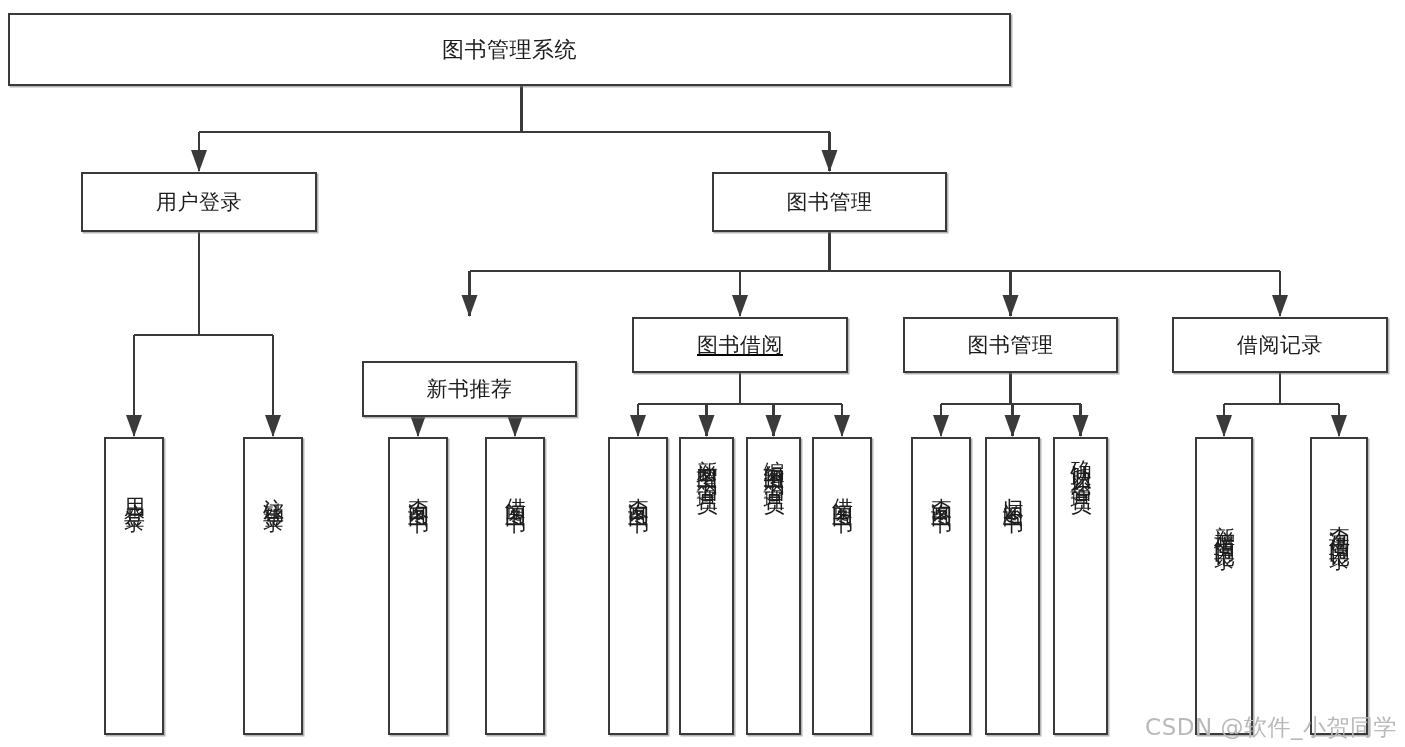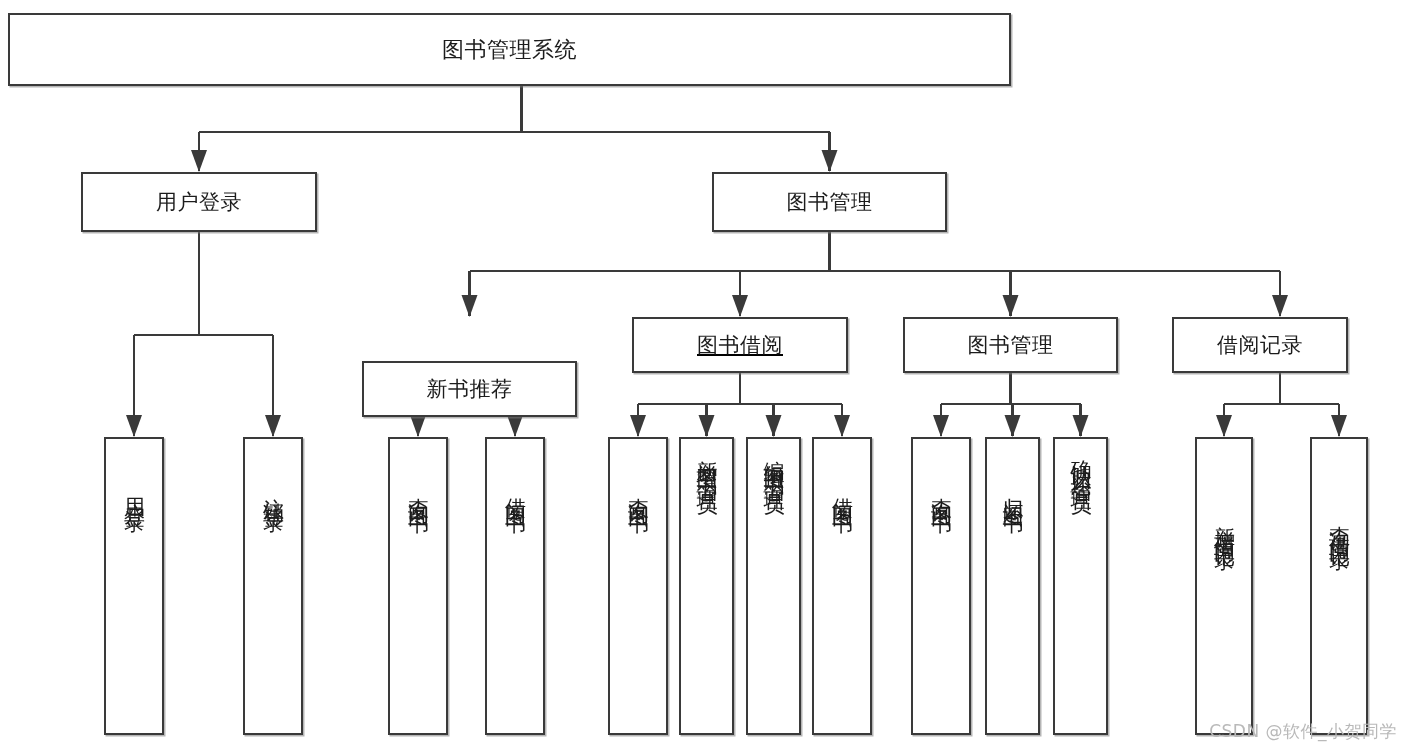--- a/index.html
+++ b/index.html
@@ -70,21 +70,21 @@
   .node.vert.pad-mid {
     padding-top: 42px;
   }
   .node.vert.pad-tiny {
     padding-top: 4px;
   }
   .watermark {
     position: absolute;
     right: 8px;
     bottom: 4px;
-    font-size: 17px;
+    font-size: 23px;
     color: #b9b9b9;
     z-index: 5;
     white-space: nowrap;
     letter-spacing: 0.5px;
   }
 </style>
 </head>
 <body>
 
 <div id="canvas">
@@ -154,21 +154,21 @@
       </div>
       <div class="node horiz" style="left: 362px; top: 317px; width: 215px; height: 56px; margin-top: 44px;">
         <span class="label">新书推荐</span>
       </div>
       <div class="node horiz" style="left: 632px; top: 317px; width: 216px; height: 56px; text-decoration: underline;">
         <span class="label">图书借阅</span>
       </div>
       <div class="node horiz" style="left: 903px; top: 317px; width: 215px; height: 56px;">
         <span class="label">图书管理</span>
       </div>
-      <div class="node horiz" style="left: 1172px; top: 317px; width: 176px; height: 56px;">
+      <div class="node horiz" style="left: 1172px; top: 317px; width: 216px; height: 56px;">
         <span class="label">借阅记录</span>
       </div>
       <div class="node vert pad-mid" style="left: 104px; top: 437px; width: 60px; height: 298px;">
         <span class="label">用户登录</span>
       </div>
       <div class="node vert pad-mid" style="left: 243px; top: 437px; width: 60px; height: 298px;">
         <span class="label">注销登录</span>
       </div>
       <div class="node vert pad-mid" style="left: 388px; top: 437px; width: 60px; height: 298px;">
         <span class="label">查询图书</span>

